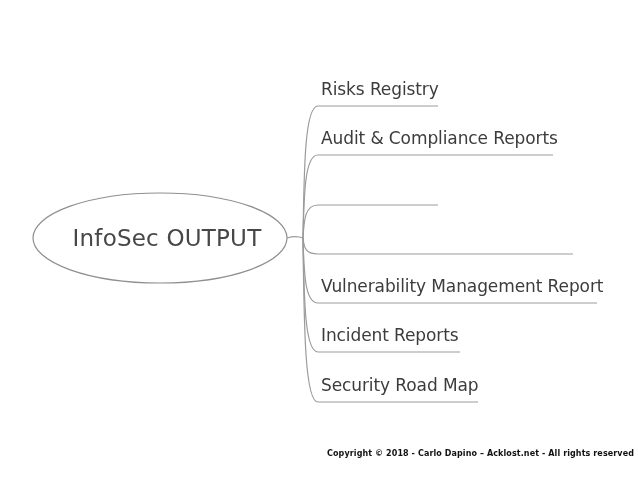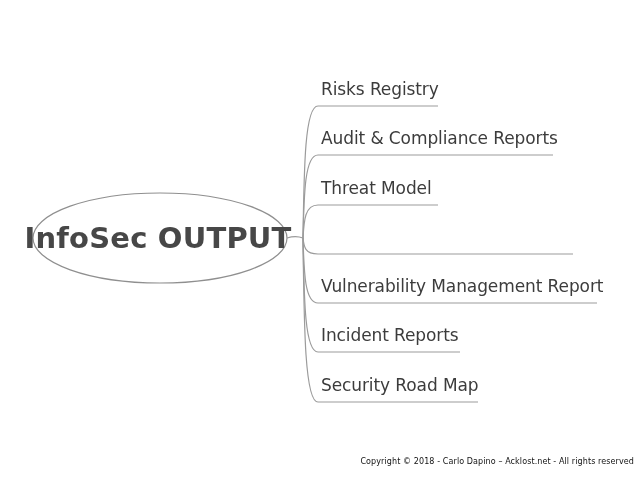--- a/index.html
+++ b/index.html
@@ -25,49 +25,49 @@
     fill: none;
     stroke: #9b9b9b;
     stroke-width: 1.2;
   }
   .diagram-svg ellipse {
     fill: #ffffff;
     stroke: #8f8f8f;
   }
   .root-label {
     position: absolute;
-    left: 31px;
+    left: 40px;
     top: 193px;
     width: 254px;
     height: 90px;
     display: flex;
     align-items: center;
     justify-content: center;
-    font-size: 29px;
-    font-weight: bold;
+    font-size: 23px;
+    font-weight: normal;
     color: #474747;
     letter-spacing: 0.2px;
     white-space: nowrap;
   }
   .branch-label {
     position: absolute;
     left: 321px;
     height: 22px;
     line-height: 22px;
     font-size: 17px;
     color: #3c3c3c;
     letter-spacing: -0.1px;
     white-space: nowrap;
   }
   .copyright {
     position: absolute;
     right: 4px;
-    bottom: 12px;
+    bottom: 20px;
     font-size: 8px;
-    font-weight: normal;
+    font-weight: bold;
     color: #111111;
     letter-spacing: 0.1px;
     white-space: nowrap;
   }
 </style>
 </head>
 <body>
 
 <div class="canvas">
 
@@ -83,20 +83,19 @@
     <path d="M303 238 C304 247 305 254 318 254 H573"></path>
     <path d="M303 238 C304 274 305 303 318 303 H597"></path>
     <path d="M303 238 C304 302 305 352 318 352 H460"></path>
     <path d="M303 238 C304 330 305 402 318 402 H478"></path>
   </svg>
 
   <div class="root-label">InfoSec OUTPUT</div>
 
   <div class="branch-label" style="top:78px">Risks Registry</div>
   <div class="branch-label" style="top:127px">Audit &amp; Compliance Reports</div>
-  <div class="branch-label" style="top:177px">Threat Model</div>
   <div class="branch-label" style="top:275px">Vulnerability Management Report</div>
   <div class="branch-label" style="top:374px">Security Road Map</div>
   <div class="branch-label" style="top:324px">Incident Reports</div>
 
   <div class="copyright">Copyright © 2018 - Carlo Dapino – Acklost.net - All rights reserved</div>
 
 </div>
 
 </body></html>

